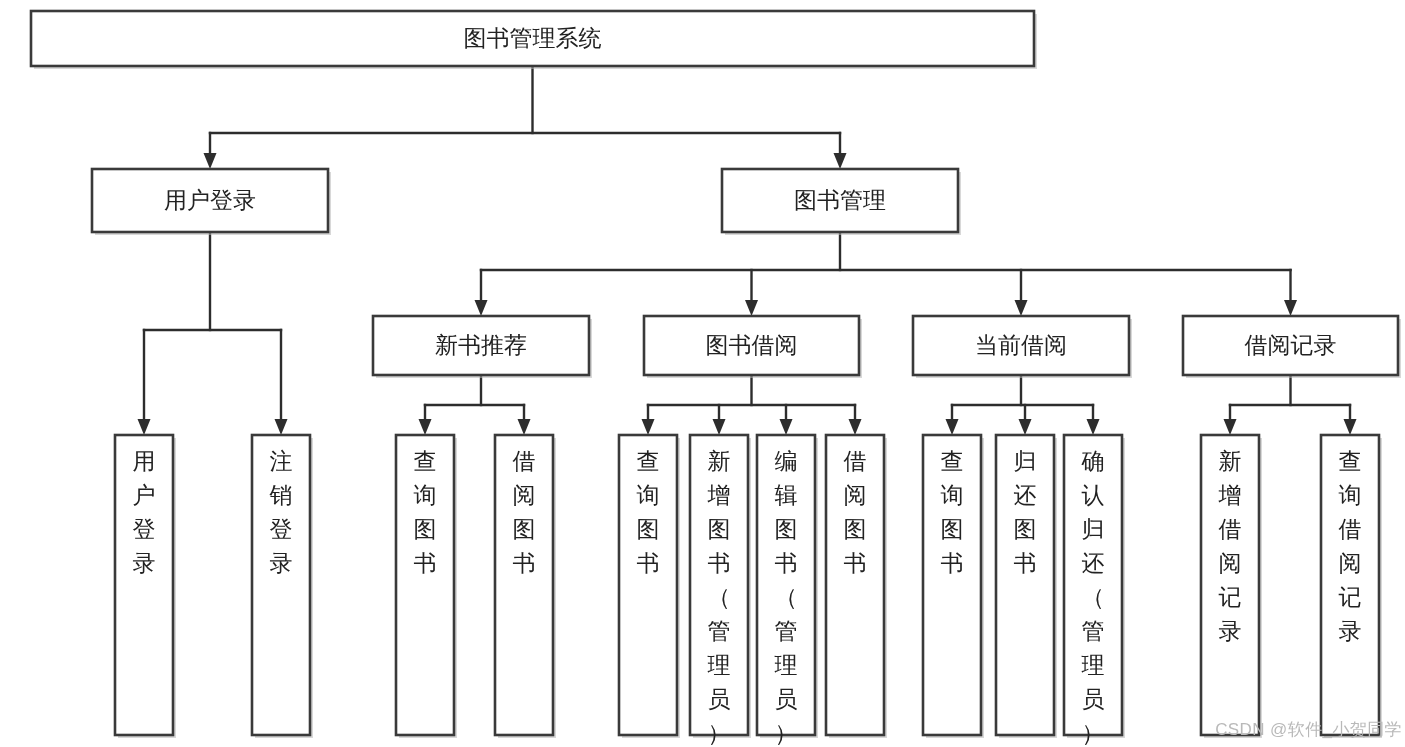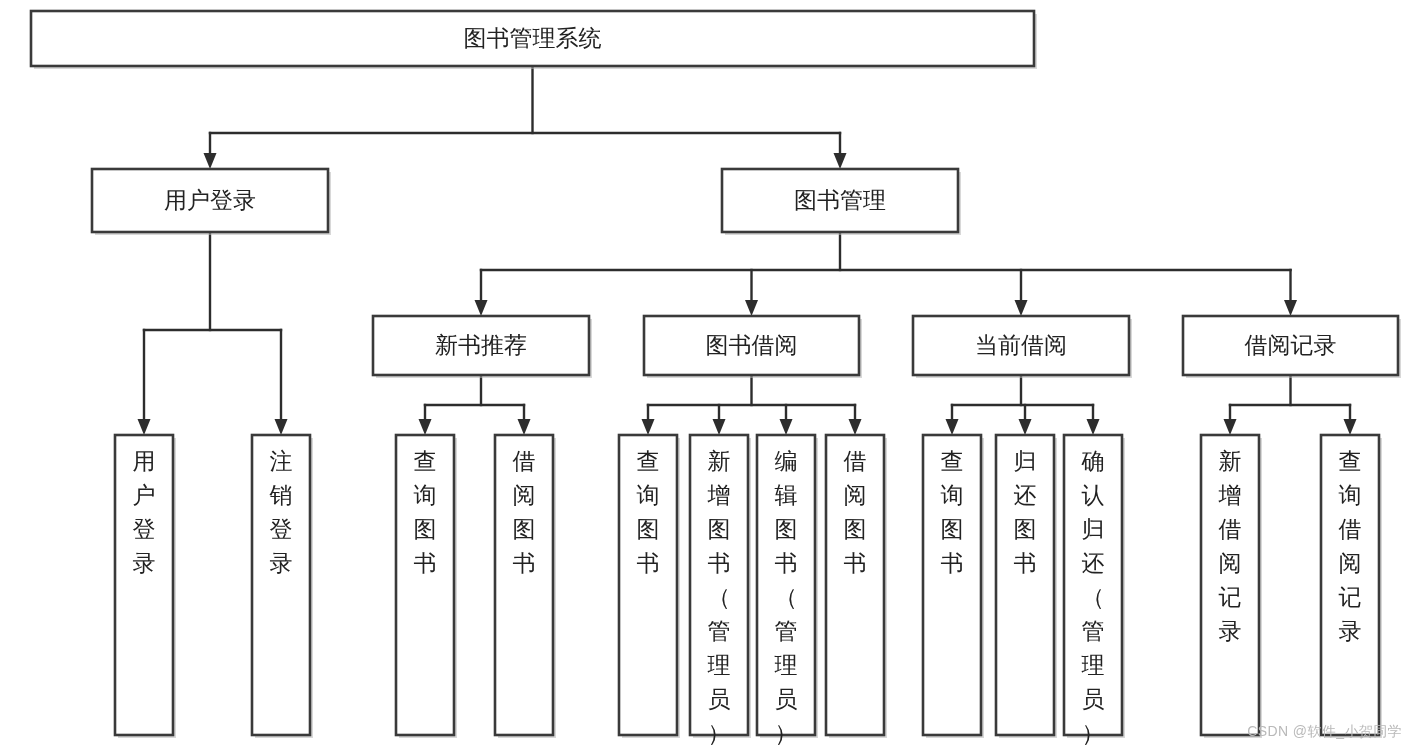--- a/index.html
+++ b/index.html
@@ -58,21 +58,21 @@
     fill: #222222;
     font-family: "Liberation Sans", "DejaVu Sans", sans-serif;
     font-size: 23px;
     text-anchor: middle;
   }
   .watermark {
     position: absolute;
     right: 14px;
     bottom: 6px;
     font-family: "Liberation Sans", "DejaVu Sans", sans-serif;
-    font-size: 14px;
+    font-size: 17px;
     color: #b9b9b9;
     letter-spacing: 0.4px;
     white-space: nowrap;
     pointer-events: none;
   }
 </style>
 </head>
 <body>
 
 <div id="diagram-root">

